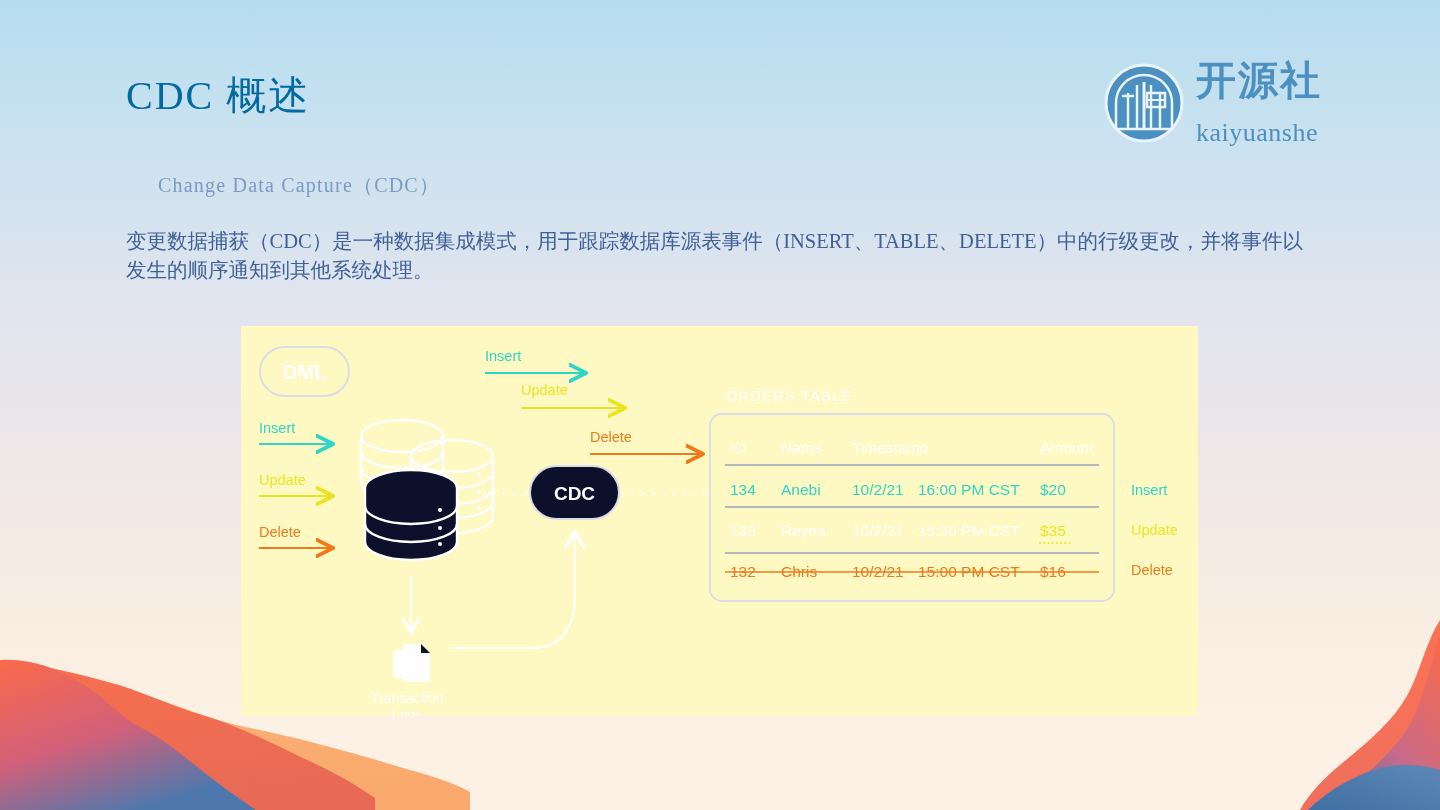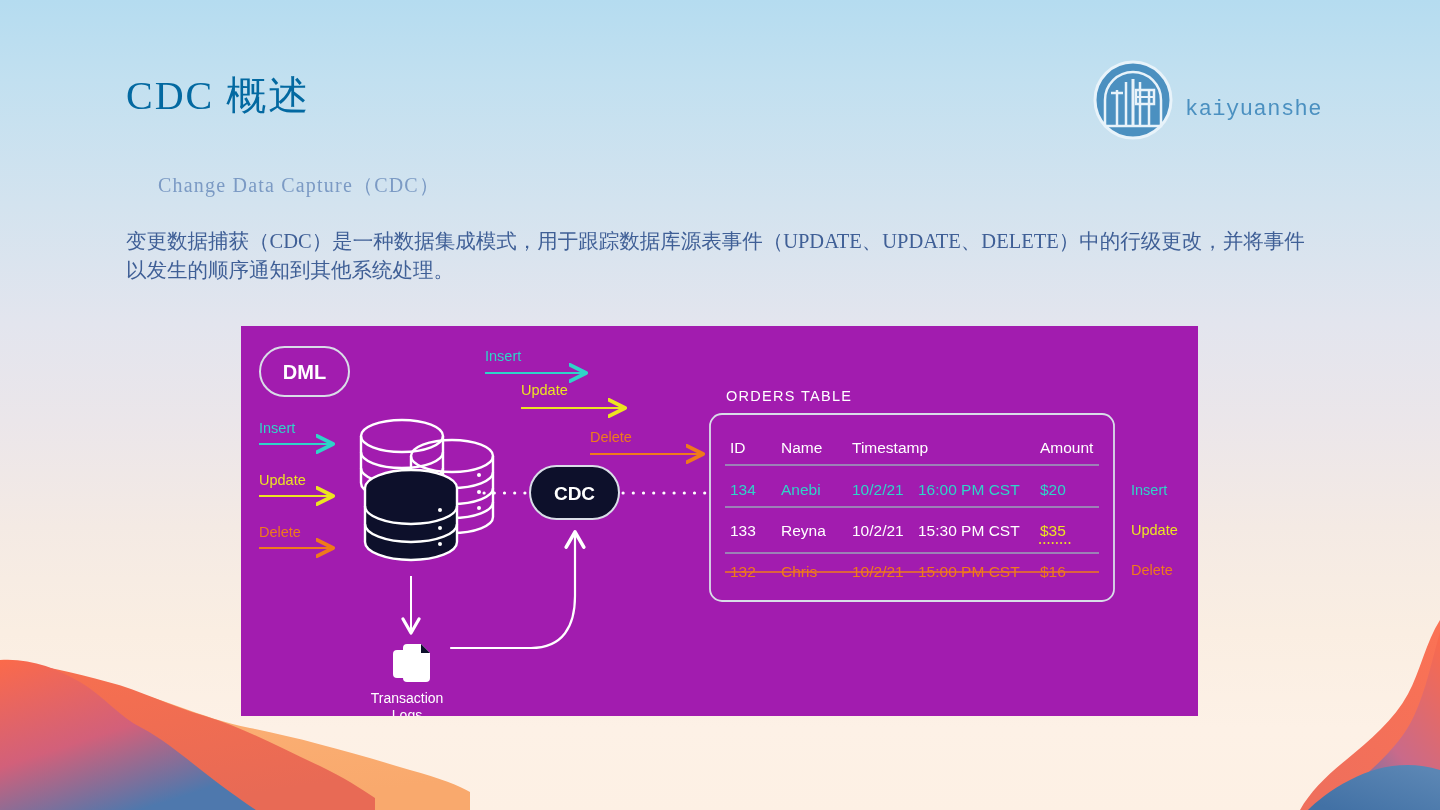--- a/index.html
+++ b/index.html
@@ -49,29 +49,29 @@
     position:absolute; right:118px; top:60px;
     display:flex; align-items:center; gap:12px;
   }
   .logo-mark { width:80px; height:80px; }
   .logo-text { display:flex; flex-direction:column; line-height:1; }
   .logo-cn {
     font-size:40px; color:#4b90c0; font-weight:bold;
     letter-spacing:2px; font-family:"Liberation Sans", sans-serif;
   }
   .logo-en {
-    font-size:22px; color:#4b90c0; letter-spacing:0.5px;
-    margin-top:20px; font-family:Liberation Mono, monospace;
+    font-size:26px; color:#4b90c0; letter-spacing:0.5px;
+    margin-top:20px; font-family:Liberation Serif, serif;
   }
 
   
   .diagram {
     position:absolute; left:241px; top:326px;
     width:957px; height:390px;
-    background:#a21caf; overflow:hidden;
+    background:#fef9c3; overflow:hidden;
   }
   .diagram svg { display:block; }
   .dg-label { font-family:"Liberation Sans", sans-serif; }
 </style>
 </head>
 <body>
 
 <svg class="deco deco-left" viewBox="0 0 470 190" preserveAspectRatio="none">
   <defs>
     <linearGradient id="gL1" x1="0" y1="0" x2="0.55" y2="1">
@@ -109,37 +109,38 @@
       <stop offset="100%" stop-color="#4271a5"></stop>
     </linearGradient>
   </defs>
   <path d="M300,0 C286,22 280,52 268,74 C254,100 230,120 206,140 C186,156 170,172 160,190 L300,190 Z" fill="url(#gR2)"></path>
   <path d="M300,12 C292,40 286,70 274,96 C262,122 240,142 218,162 C204,174 194,182 188,190 L300,190 Z" fill="url(#gR1)"></path>
   <path d="M300,150 C268,140 236,146 210,160 C190,170 176,182 168,190 L300,190 Z" fill="url(#gR3)"></path>
 </svg>
 
 <div class="page-title">CDC 概述</div>
 <div class="subtitle">Change Data Capture（CDC）</div>
-<div class="body-text">变更数据捕获（CDC）是一种数据集成模式，用于跟踪数据库源表事件（UPDATE、UPDATE、DELETE）中的行级更改，并将事件以发生的顺序通知到其他系统处理。</div>
+<div class="body-text">变更数据捕获（CDC）是一种数据集成模式，用于跟踪数据库源表事件（INSERT、TABLE、DELETE）中的行级更改，并将事件以发生的顺序通知到其他系统处理。</div>
 
 <div class="logo-wrap">
   <svg class="logo-mark" viewBox="0 0 80 80">
     <circle cx="40" cy="40" r="38" fill="#4b90c0"></circle>
     <path d="M12 40 A28 28 0 0 1 68 40 L68 66 L12 66 Z" fill="none" stroke="#e8f3fa" stroke-width="2.5"></path>
     <line x1="24" y1="30" x2="24" y2="66" stroke="#e8f3fa" stroke-width="2.5"></line>
     <line x1="33" y1="22" x2="33" y2="66" stroke="#e8f3fa" stroke-width="2.5"></line>
     <line x1="40" y1="19" x2="40" y2="66" stroke="#e8f3fa" stroke-width="3"></line>
     <line x1="47" y1="22" x2="47" y2="66" stroke="#e8f3fa" stroke-width="2.5"></line>
     <line x1="56" y1="30" x2="56" y2="66" stroke="#e8f3fa" stroke-width="2.5"></line>
     <rect x="43" y="30" width="18" height="14" fill="none" stroke="#e8f3fa" stroke-width="2.5"></rect>
     <line x1="43" y1="37" x2="61" y2="37" stroke="#e8f3fa" stroke-width="2"></line>
     <path d="M18 33 L30 33" stroke="#e8f3fa" stroke-width="2.5"></path>
     <circle cx="40" cy="40" r="38" fill="none" stroke="#e8f3fa" stroke-width="3"></circle>
   </svg>
   <div class="logo-text">
+    <div class="logo-cn">开源社</div>
     <div class="logo-en">kaiyuanshe</div>
   </div>
 </div>
 
 <div class="diagram">
   <svg width="957" height="390" viewBox="0 0 957 390">
     <defs>
       <marker id="ahTeal" markerWidth="9" markerHeight="9" refX="7" refY="4.5" orient="auto">
         <path d="M0,0.5 L8,4.5 L0,8.5" fill="none" stroke="#2fd4c8" stroke-width="1.7" stroke-linecap="round" stroke-linejoin="round"></path>
       </marker>

